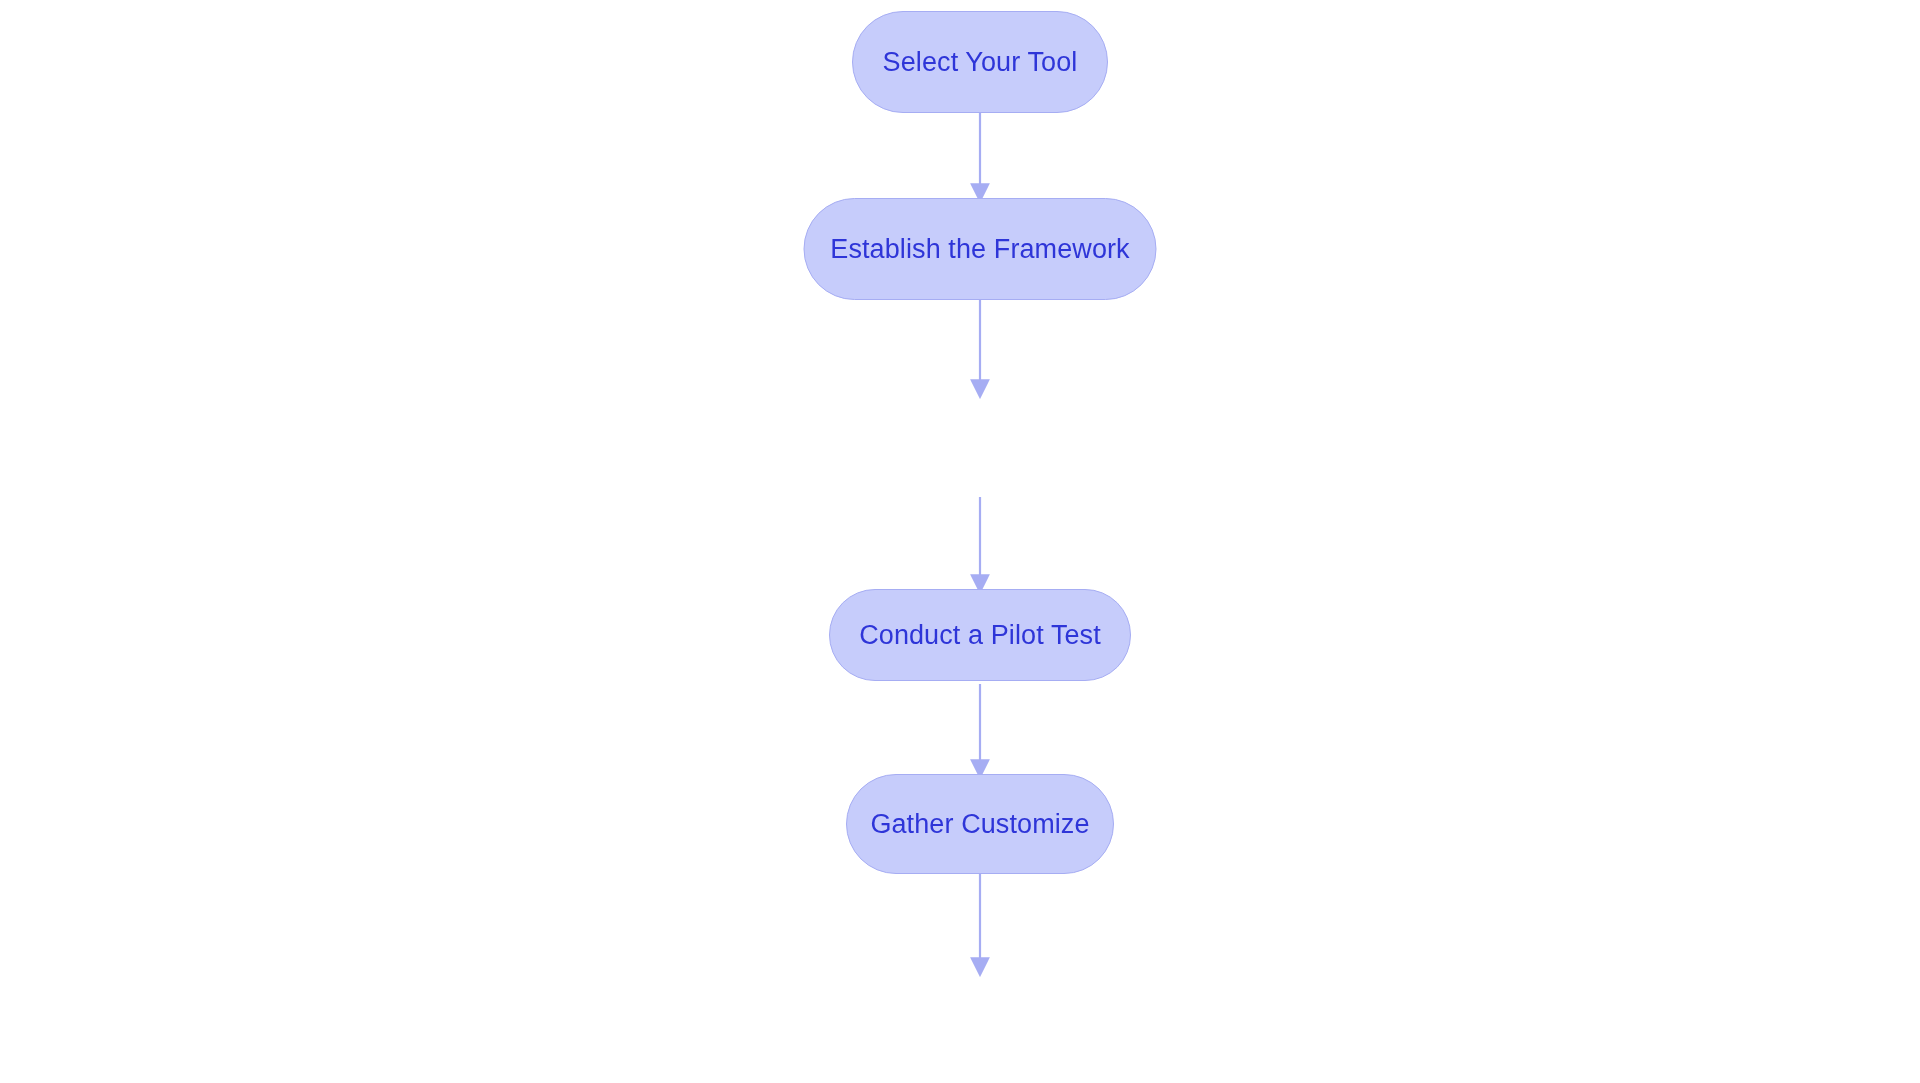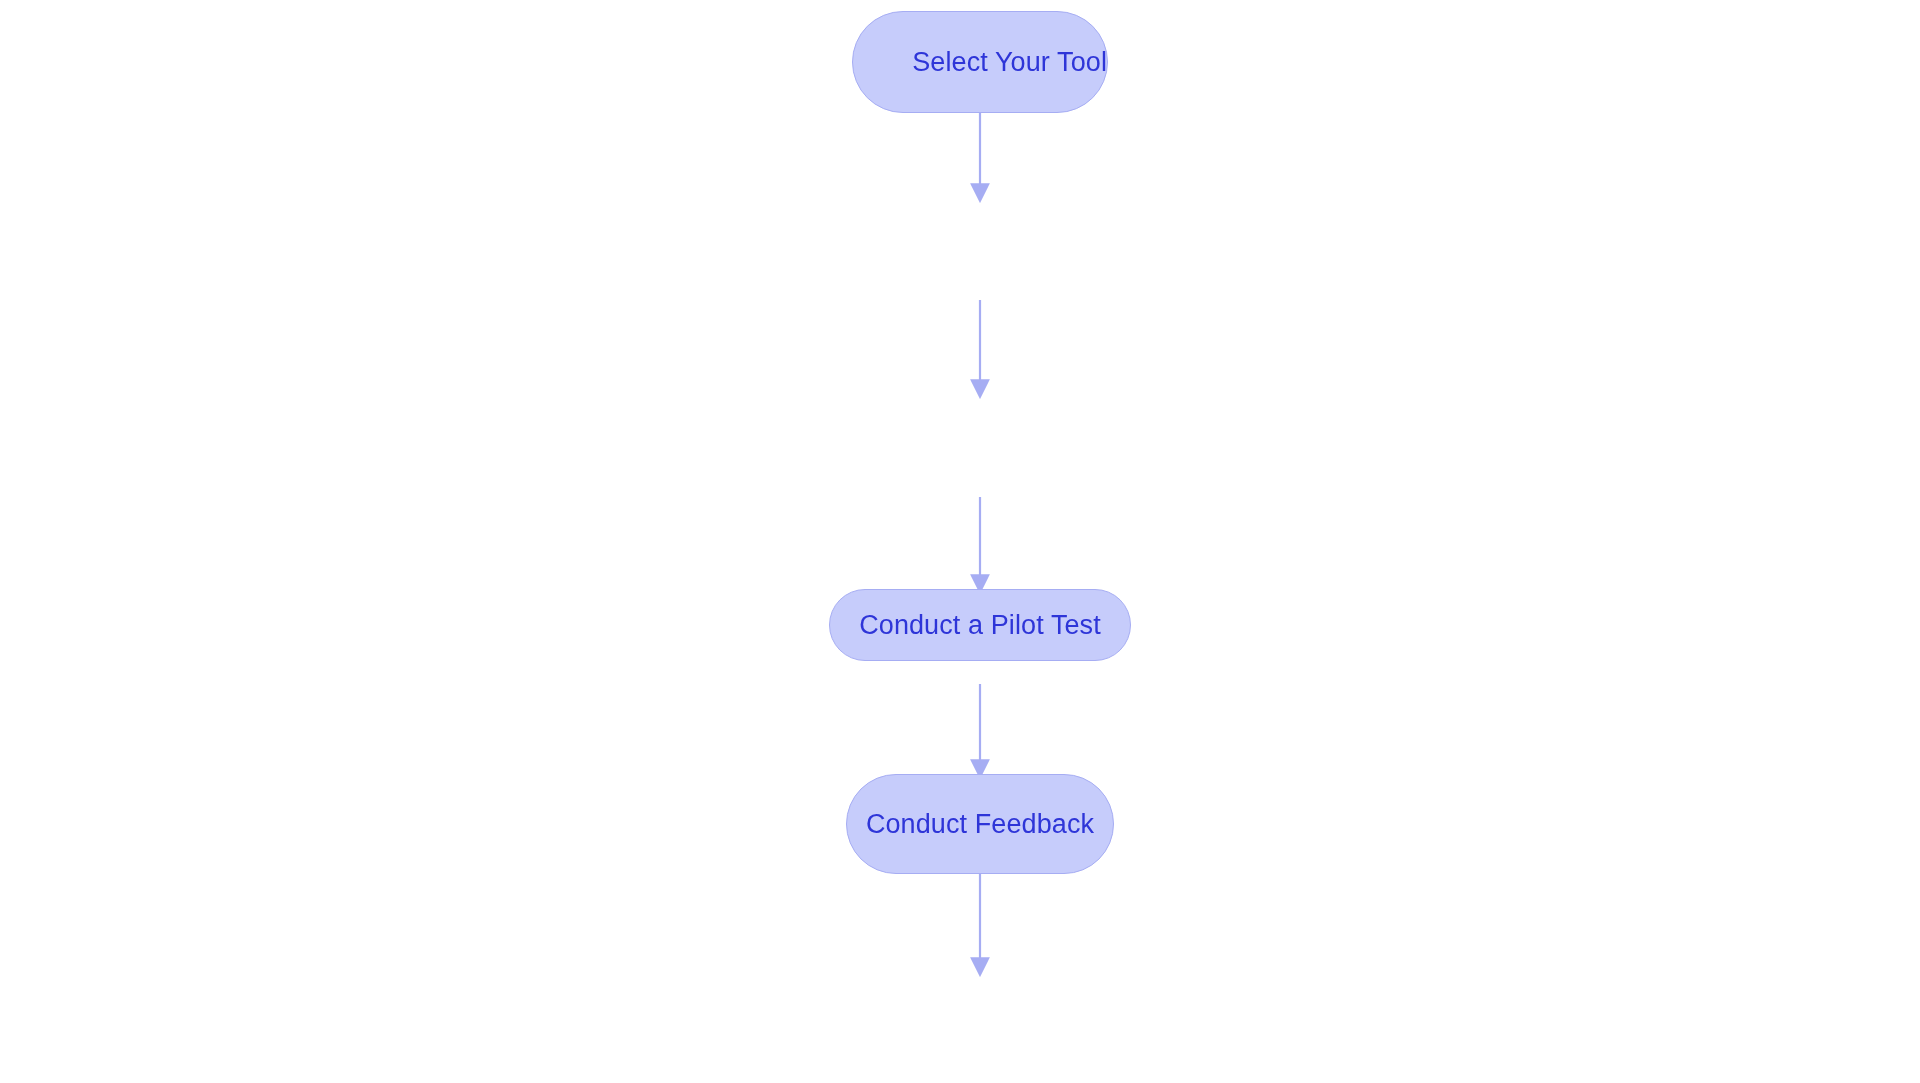--- a/index.html
+++ b/index.html
@@ -51,24 +51,24 @@
     font-family: "Liberation Sans", sans-serif;
     font-size: 27px;
     font-weight: 400;
     line-height: 1;
     letter-spacing: 0.1px;
     white-space: nowrap;
     text-align: center;
   }
 
   
-  #node-1 { top: 11px;  width: 256px; height: 102px; justify-content: flex-end; }
+  #node-1 { top: 11px;  width: 256px; height: 102px; }
   #node-2 { top: 198px; width: 353px; height: 102px; }
   #node-3 { top: 394px; width: 288px; height: 103px; }
-  #node-4 { top: 589px; width: 302px; height: 72px;  }
+  #node-4 { top: 589px; width: 302px; height: 92px;  }
   #node-5 { top: 774px; width: 268px; height: 100px; }
   #node-6 { top: 972px; width: 336px; height: 101px; }
 </style>
 </head>
 <body>
 
 <div id="flow-canvas">
 
   <svg id="connector-layer" viewBox="0 0 1920 1083" width="1920" height="1083" xmlns="http://www.w3.org/2000/svg">
     <defs>
@@ -91,24 +91,27 @@
     </g>
     <g>
       <line x1="980" y1="874" x2="980" y2="960" stroke="#a6adf3" stroke-width="2.2" marker-end="url(#arrowhead)"></line>
     </g>
   </svg>
 
   <div class="flow-node" id="node-1">
     <span class="flow-node-label">Select Your Tool</span>
   </div>
 
+  <div class="flow-node" id="node-2">
+    <span class="flow-node-label">Establish the Framework</span>
+  </div>
 
 
   <div class="flow-node" id="node-4">
     <span class="flow-node-label">Conduct a Pilot Test</span>
   </div>
 
   <div class="flow-node" id="node-5">
-    <span class="flow-node-label">Conduct Feedback</span>
+    <span class="flow-node-label">Gather Customize</span>
   </div>
 
 
 </div>
 
 </body></html>

